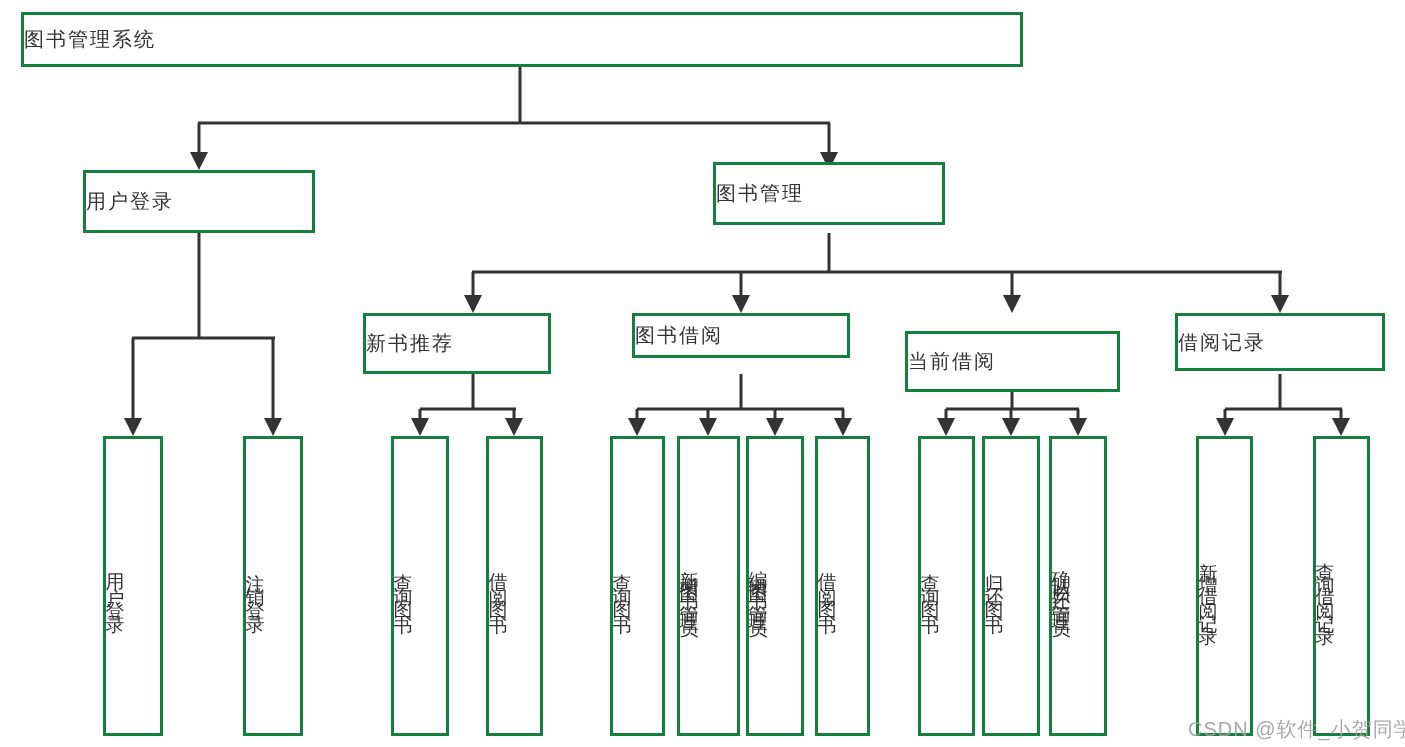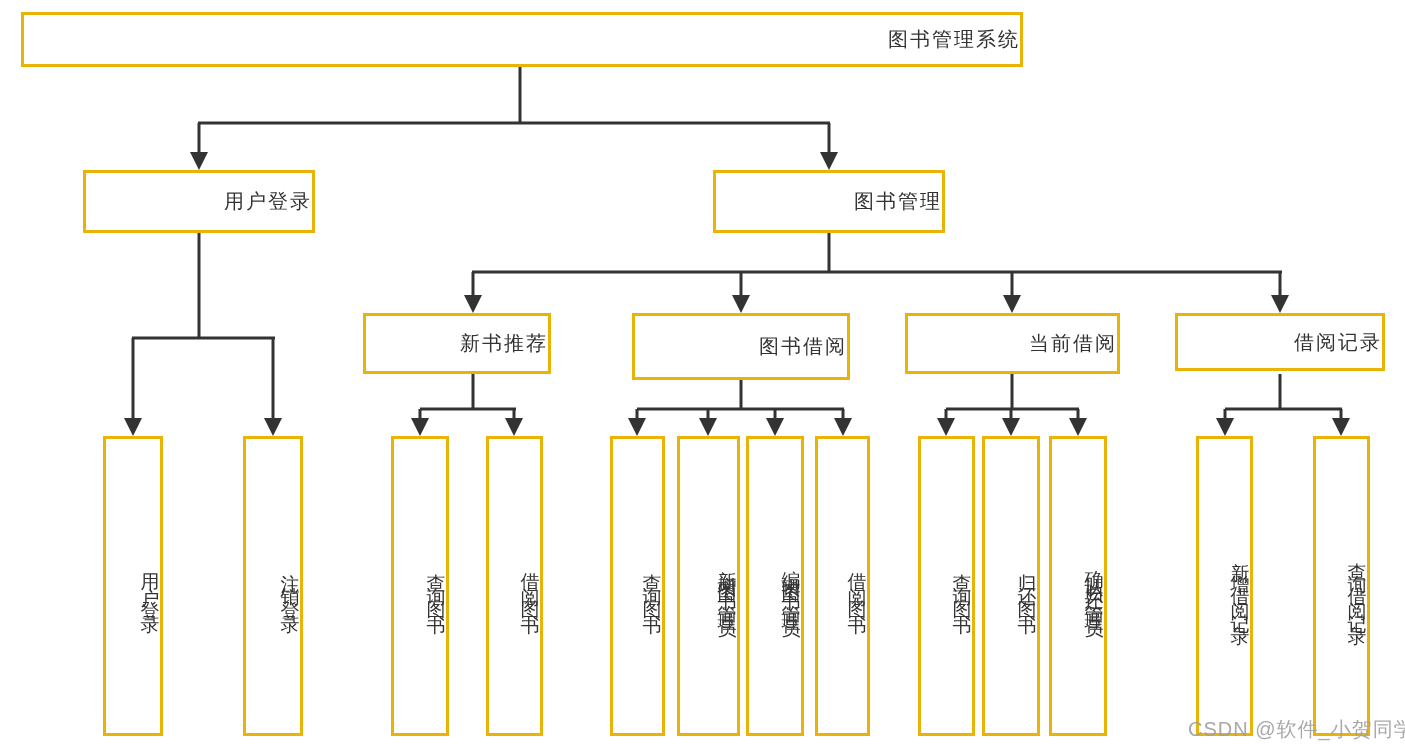--- a/index.html
+++ b/index.html
@@ -2,22 +2,22 @@
 <html><head>
 <meta charset="utf-8">
 <style>
   html,body{margin:0;padding:0;background:#fff;}
   #diagram{
     position:relative;width:1405px;height:747px;background:#fff;overflow:hidden;
     font-family:"Liberation Sans","DejaVu Sans",sans-serif;color:#333;
   }
   #wires{position:absolute;left:0;top:0;z-index:1;}
   .box{
-    position:absolute;box-sizing:border-box;border:3px solid #eab308;background:#fff;
-    display:flex;align-items:center;justify-content:flex-end;z-index:2;
+    position:absolute;box-sizing:border-box;border:3px solid #15803d;background:#fff;
+    display:flex;align-items:center;justify-content:flex-start;z-index:2;
   }
   .hlabel{font-size:20px;letter-spacing:2px;color:#333;white-space:nowrap;}
   .root{left:21px;top:12px;width:1002px;height:55px;}
   .leaf{top:436px;height:300px;}
   .vtext{
     writing-mode:vertical-rl;text-orientation:mixed;
     font-size:19px;color:#333;line-height:1;white-space:nowrap;
   }
   .ls-short{letter-spacing:14px;}
   .ls-mid{letter-spacing:13px;}
@@ -98,31 +98,31 @@
     </g>
   </svg>
 
   <div class="box root">
     <span class="hlabel">图书管理系统</span>
   </div>
 
   <div class="box" style="left:83px;top:170px;width:232px;height:63px">
     <span class="hlabel">用户登录</span>
   </div>
-  <div class="box" style="left:713px;top:170px;width:232px;height:63px">
+  <div class="box" style="left:713px;top:162px;width:232px;height:63px">
     <span class="hlabel">图书管理</span>
   </div>
 
   <div class="box" style="left:363px;top:313px;width:188px;height:61px">
     <span class="hlabel">新书推荐</span>
   </div>
-  <div class="box" style="left:632px;top:313px;width:218px;height:67px">
+  <div class="box" style="left:632px;top:313px;width:218px;height:45px">
     <span class="hlabel">图书借阅</span>
   </div>
-  <div class="box" style="left:905px;top:313px;width:215px;height:61px">
+  <div class="box" style="left:905px;top:331px;width:215px;height:61px">
     <span class="hlabel">当前借阅</span>
   </div>
   <div class="box" style="left:1175px;top:313px;width:210px;height:58px">
     <span class="hlabel">借阅记录</span>
   </div>
 
   <div class="box leaf" style="left:103px;width:60px">
     <span class="vtext ls-short">用户登录</span>
   </div>
   <div class="box leaf" style="left:243px;width:60px">

